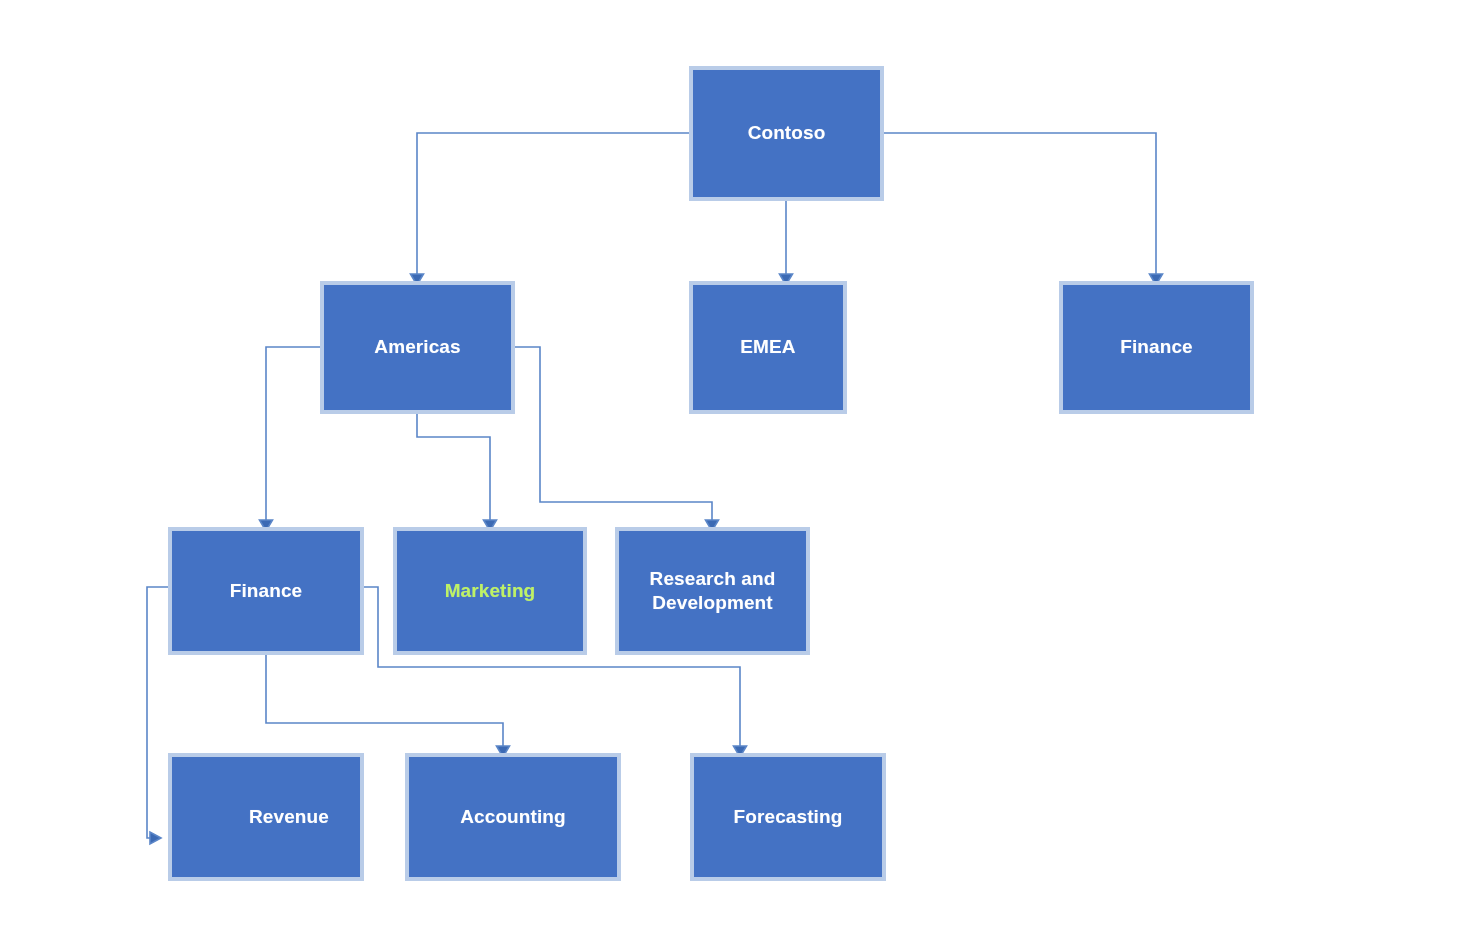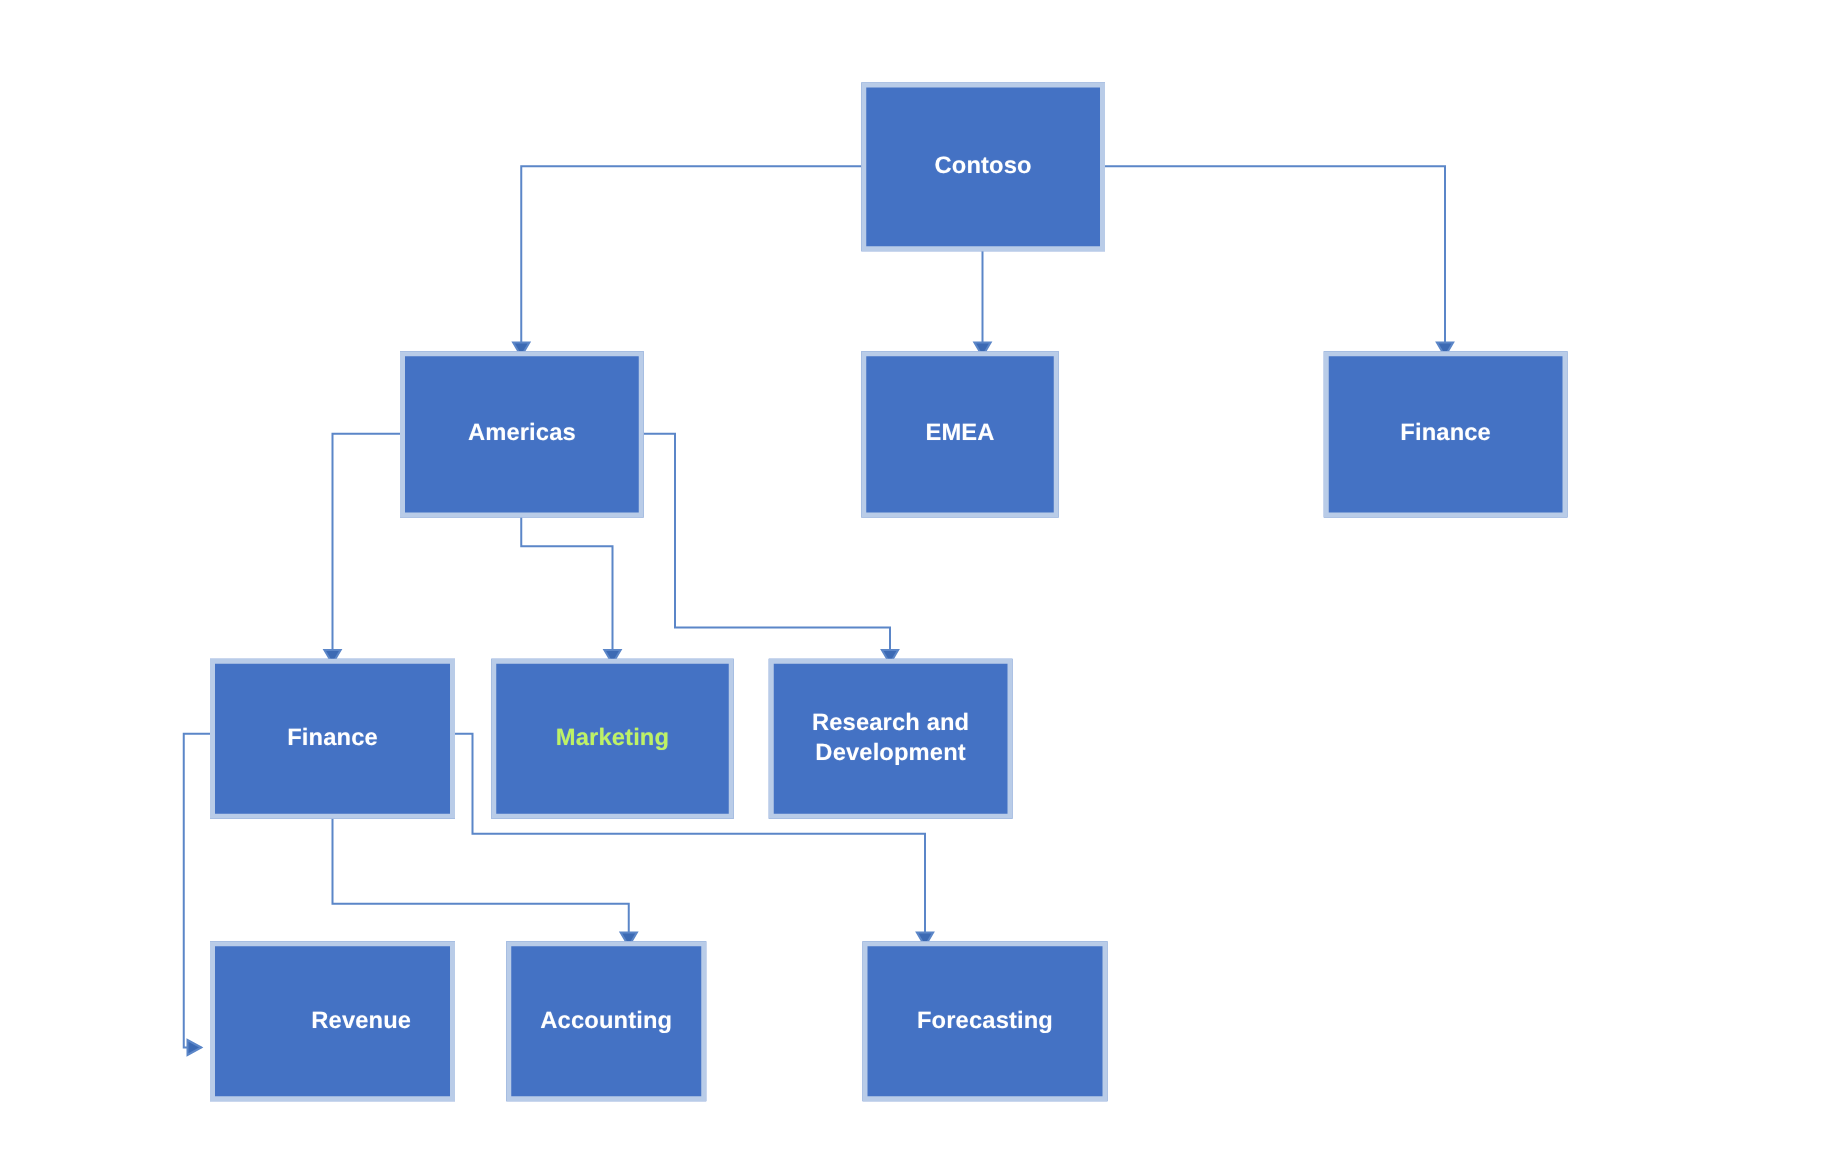--- a/index.html
+++ b/index.html
@@ -132,21 +132,21 @@
       <div class="node" style="left: 393px; top: 527px; width: 194px; height: 128px; background: rgb(68, 114, 196); border-color: rgb(185, 204, 232); color: #bef264;">
         <span class="node-label">Marketing</span>
       </div>
       <div class="node" style="left: 615px; top: 527px; width: 195px; height: 128px; background: rgb(68, 114, 196); border-color: rgb(185, 204, 232); color: rgb(255, 255, 255);">
         <span class="node-label">Research and
 Development</span>
       </div>
       <div class="node has-badge" style="left: 168px; top: 753px; width: 196px; height: 128px; background: rgb(68, 114, 196); border-color: rgb(185, 204, 232); color: rgb(255, 255, 255);">
         <span class="node-label">Revenue</span>
       </div>
-      <div class="node" style="left: 405px; top: 753px; width: 160px; height: 128px; background: rgb(68, 114, 196); border-color: rgb(185, 204, 232); color: rgb(255, 255, 255);">
+      <div class="node" style="left: 405px; top: 753px; width: 216px; height: 128px; background: rgb(68, 114, 196); border-color: rgb(185, 204, 232); color: rgb(255, 255, 255);">
         <span class="node-label">Accounting</span>
       </div>
       <div class="node" style="left: 642px; top: 753px; width: 196px; height: 128px; background: rgb(68, 114, 196); border-color: rgb(185, 204, 232); color: rgb(255, 255, 255); margin-left: 48px;">
         <span class="node-label">Forecasting</span>
       </div>
     </div>
 
 </div>
 
 </body></html>

